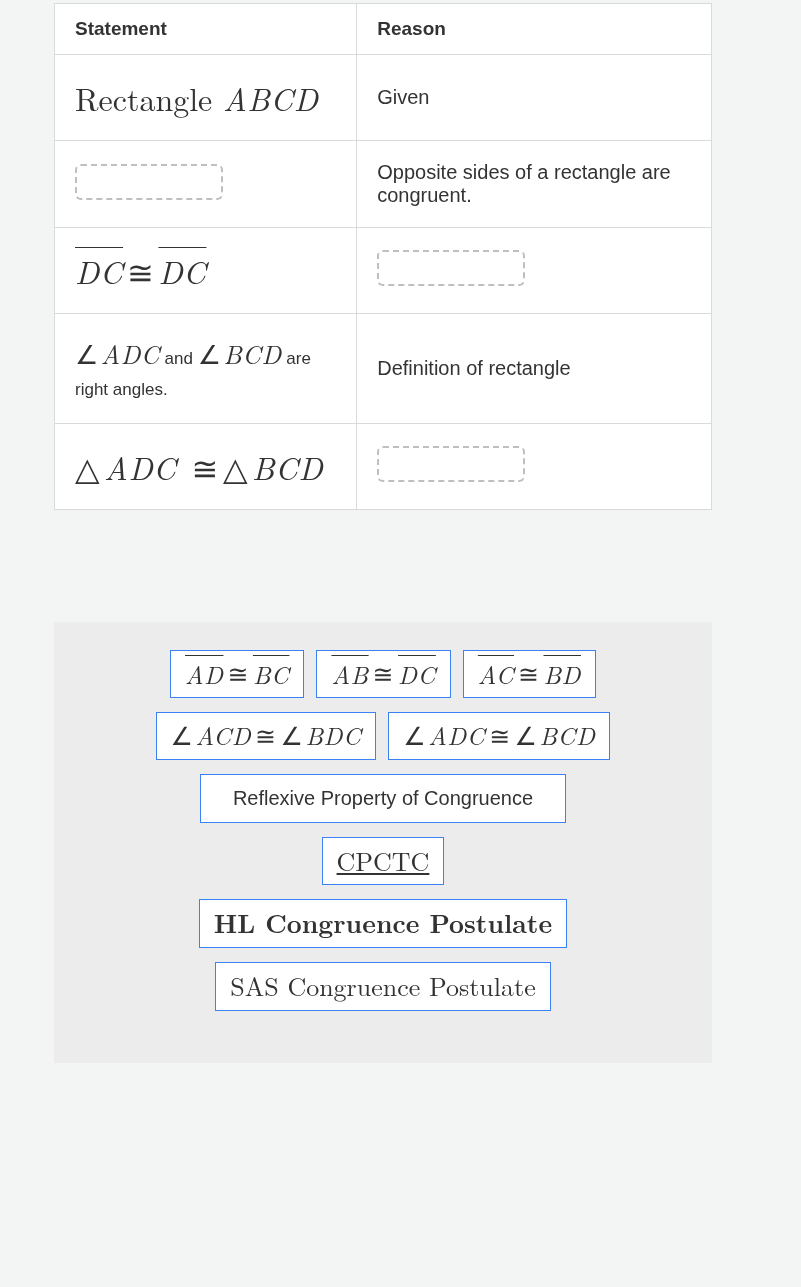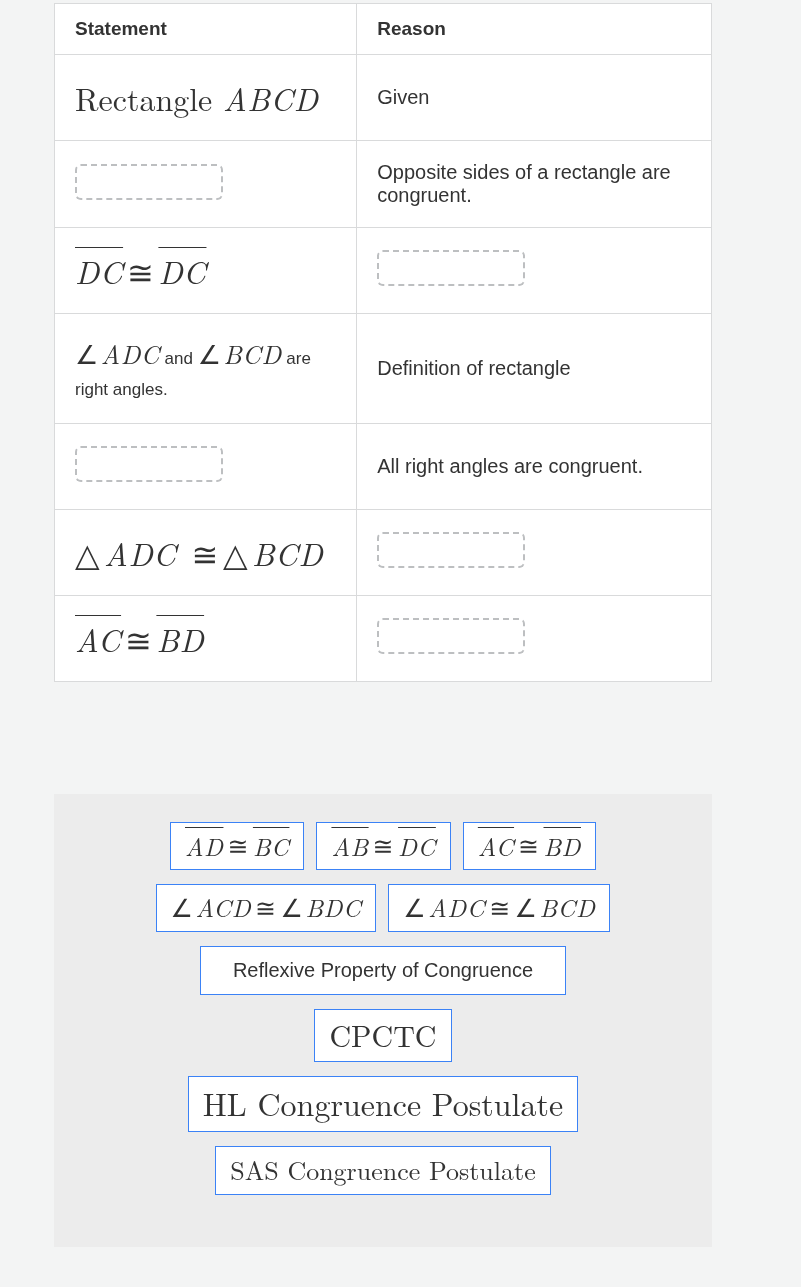--- a/index.html
+++ b/index.html
@@ -140,48 +140,32 @@
         </td>
       </tr>
 
       <tr>
         <td style="line-height:1.5;">
           <span class="serif mid mi"><span class="ang">∠</span><span>ADC</span></span><span class="sm"> and </span><span class="serif mid mi"><span class="ang">∠</span><span>BCD</span></span><span class="sm"> are right angles.</span>
         </td>
         <td class="reason">Definition of rectangle</td>
       </tr>
 
-      <tr>
-        <td>
-          <span class="dropzone"></span>
-        </td>
-        <td class="reason">All right angles are congruent.</td>
-      </tr>
 
       <tr>
         <td>
           <span class="mathline serif big mi">
             <span class="tri">△</span><span>ADC</span><span class="cong"> ≅</span><span class="tri">△</span><span>BCD</span>
           </span>
         </td>
         <td class="reason">
           <span class="dropzone"></span>
         </td>
       </tr>
 
-      <tr>
-        <td>
-          <span class="mathline serif big mi">
-            <span class="over">AC</span><span class="cong">≅</span><span class="over">BD</span>
-          </span>
-        </td>
-        <td class="reason">
-          <span class="dropzone"></span>
-        </td>
-      </tr>
     </tbody>
   </table>
 
   <div class="bank">
     <div class="bank-row">
       <div class="tile serif mi">
         <span class="over">AD</span>
           <span class="cong">≅</span>
           <span class="over">BC</span>
       </div>
@@ -209,23 +193,23 @@
           <span>ADC</span>
           <span class="cong">≅</span>
           <span class="ang">∠</span>
           <span>BCD</span>
       </div>
     </div>
     <div class="bank-row">
       <div class="tile sans">Reflexive Property of Congruence</div>
     </div>
     <div class="bank-row">
-      <div class="tile serif up" style="font-size:30px;">CPCTC</div>
-    </div>
-    <div class="bank-row">
-      <div class="tile serif up" style="font-size:32px;">HL Congruence Postulate</div>
+      <div class="tile serif up" style="font-size:26px;text-decoration:underline;">CPCTC</div>
+    </div>
+    <div class="bank-row">
+      <div class="tile serif up" style="font-size:26px;font-weight:bold;">HL Congruence Postulate</div>
     </div>
     <div class="bank-row" style="margin-bottom:12px;">
       <div class="tile serif up" style="font-size:26px;">SAS Congruence Postulate</div>
     </div>
   </div>
 
 </div>
 
 </body></html>

